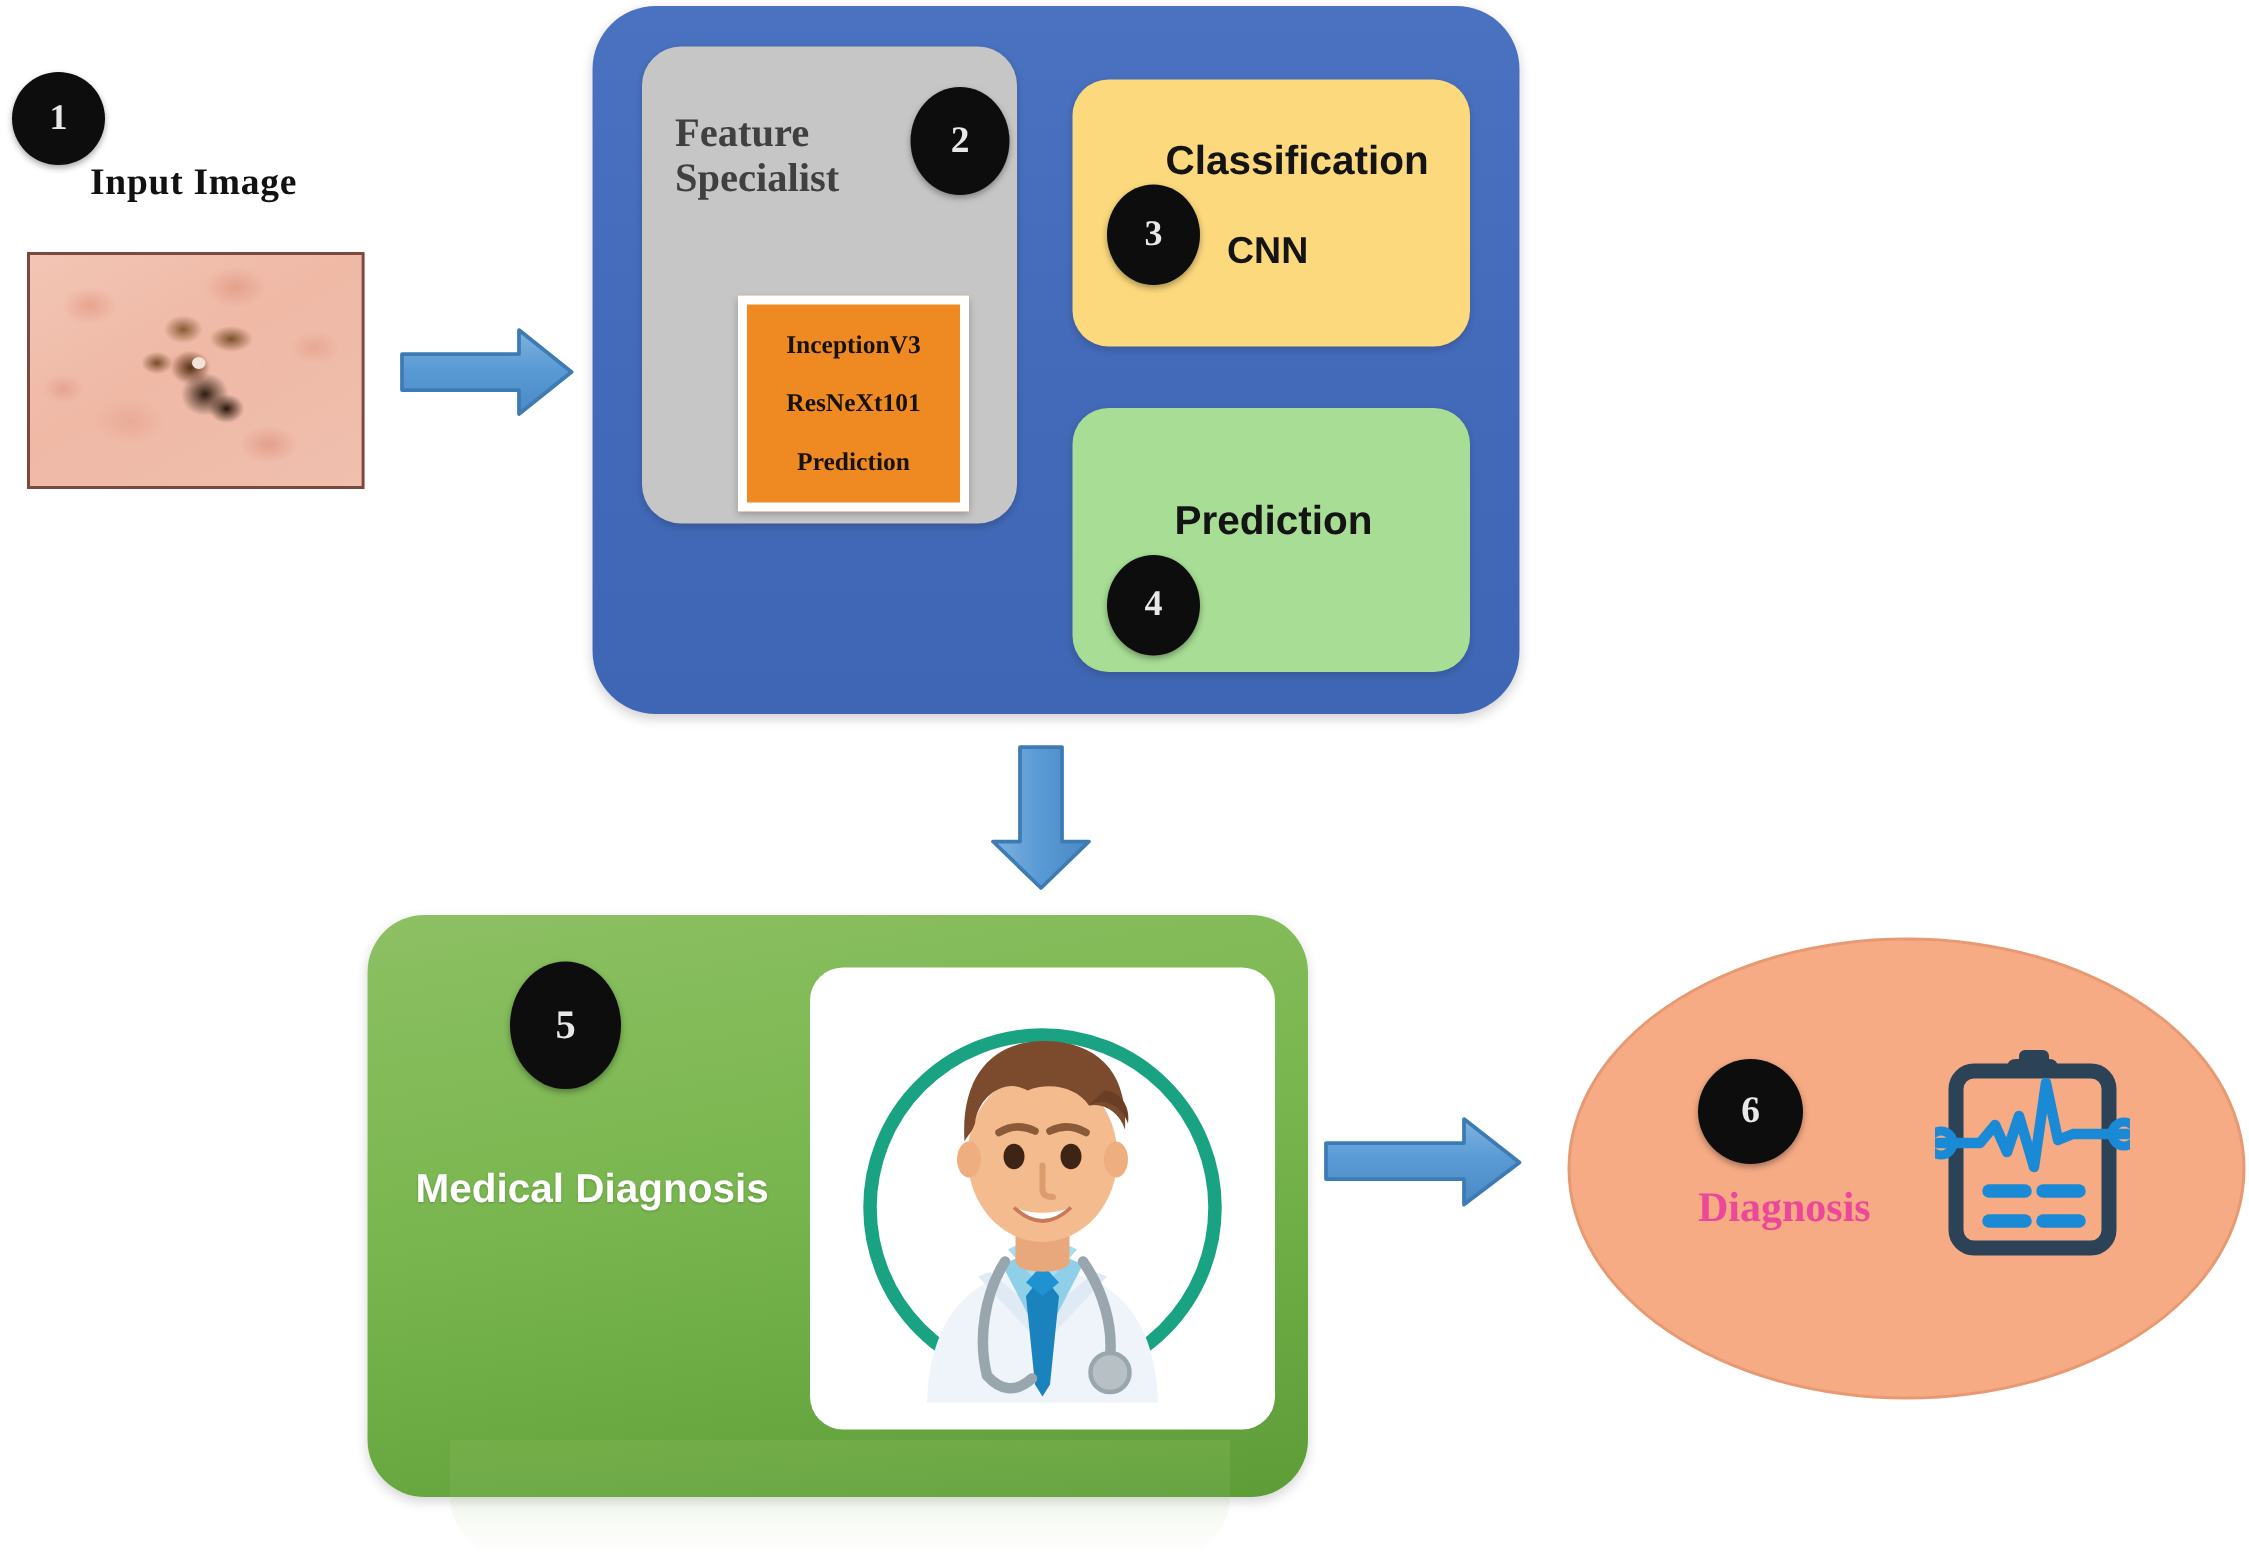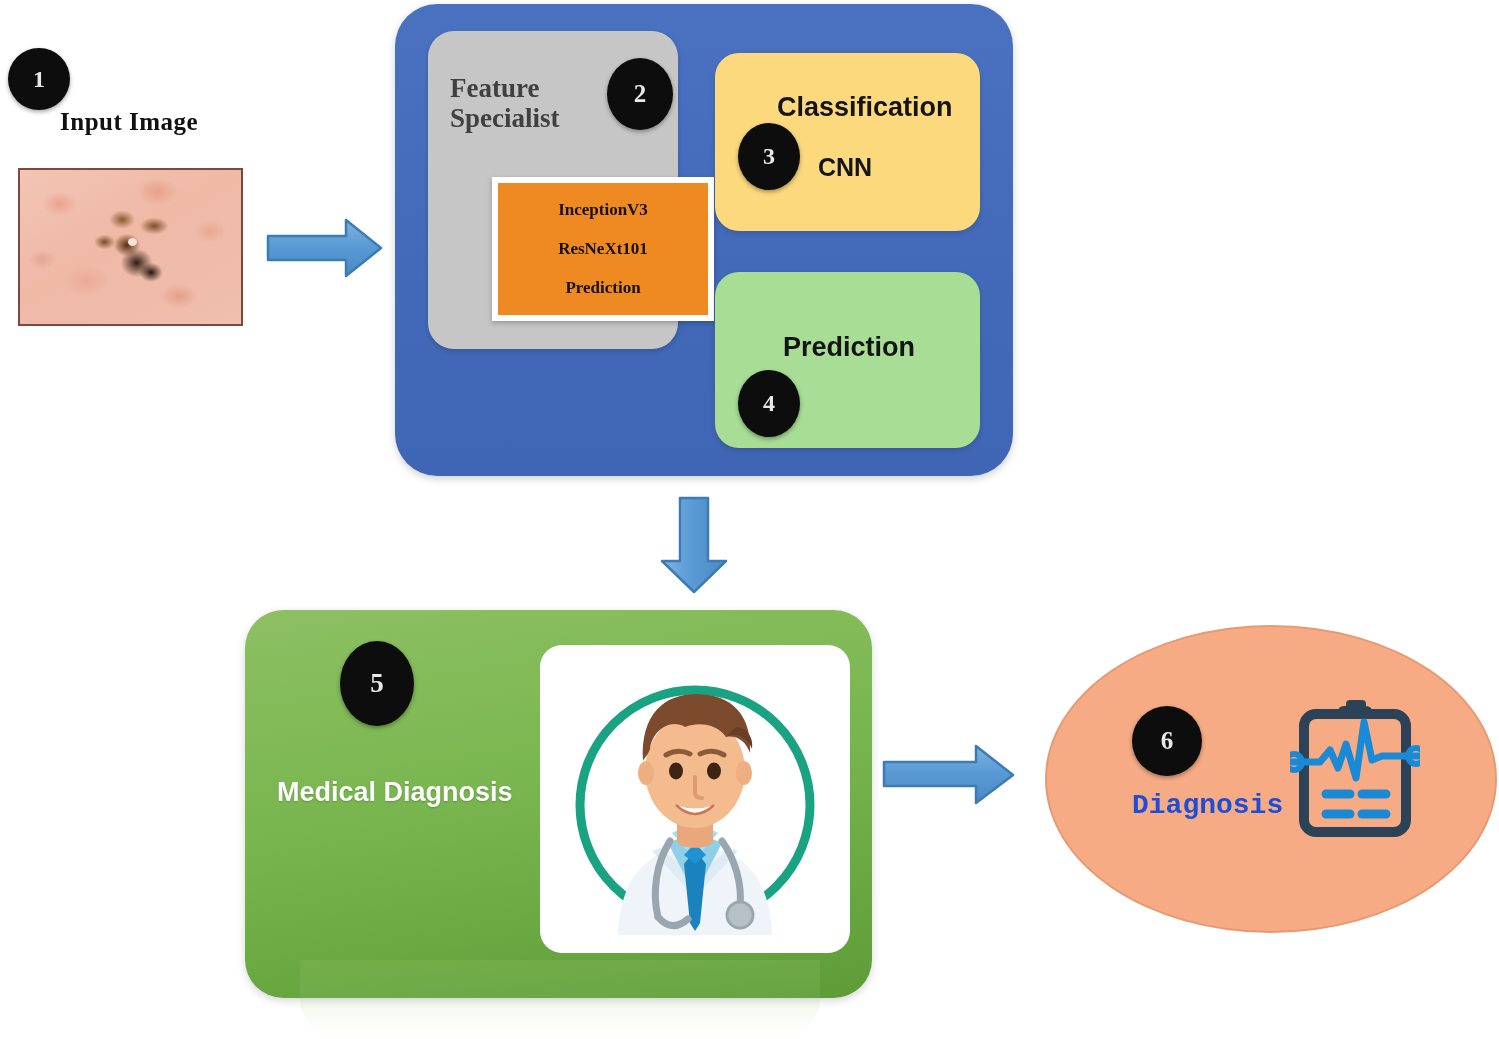--- a/index.html
+++ b/index.html
@@ -141,22 +141,22 @@
     font-family: "Liberation Serif", serif;
     font-weight: bold;
     font-size: 27px;
     line-height: 1.12;
     color: #404040;
   }
 
   #models-box {
     position: absolute;
     left: 64px;
-    top: 146px;
-    width: 222px;
+    top: 166px;
+    width: 154px;
     height: 144px;
     background: #ef8a22;
     border: 6px solid #ffffff;
     box-sizing: border-box;
     box-shadow: 0 2px 5px rgba(0,0,0,0.25);
     display: flex;
     flex-direction: column;
     align-items: center;
     justify-content: space-around;
     padding: 8px 0;
@@ -279,24 +279,24 @@
     border-radius: 50%;
     background: #f6ab85;
     border: 2px solid #e79a72;
     box-sizing: border-box;
   }
   #badge6 { left: 1132px; top: 706px; width: 70px; height: 70px; font-size: 25px; }
   #diagnosis-label {
     position: absolute;
     left: 1132px;
     top: 790px;
-    font-family: Liberation Mono, monospace;
+    font-family: Liberation Serif, serif;
     font-weight: bold;
     font-size: 28px;
-    color: #1d4ed8;
+    color: #ec4899;
     white-space: nowrap;
     z-index: 20;
   }
   #clipboard-icon {
     position: absolute;
     left: 1290px;
     top: 700px;
     width: 130px;
     height: 140px;
     z-index: 20;

